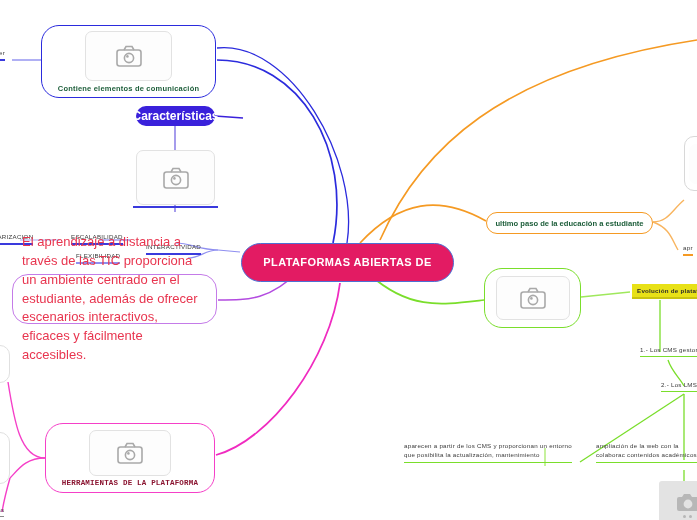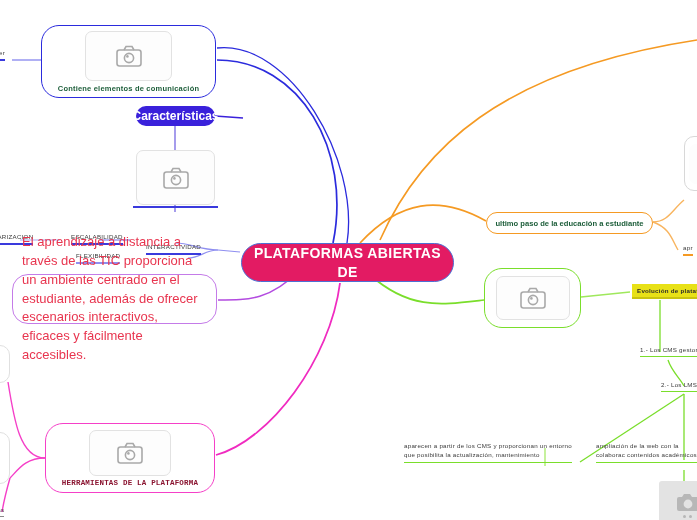--- a/index.html
+++ b/index.html
@@ -40,21 +40,21 @@
     width: 213px;
     height: 39px;
     background: #E31B63;
     border: 1.5px solid #4d6fd4;
     border-radius: 20px;
     display: flex;
     align-items: center;
     justify-content: center;
     text-align: center;
     color: #ffffff;
-    font-size: 14px;
+    font-size: 11px;
     font-weight: bold;
     letter-spacing: 0.4px;
     line-height: 1.35;
     z-index: 5;
   }
 
   
   .pill {
     left: 136px;
     top: 106px;

